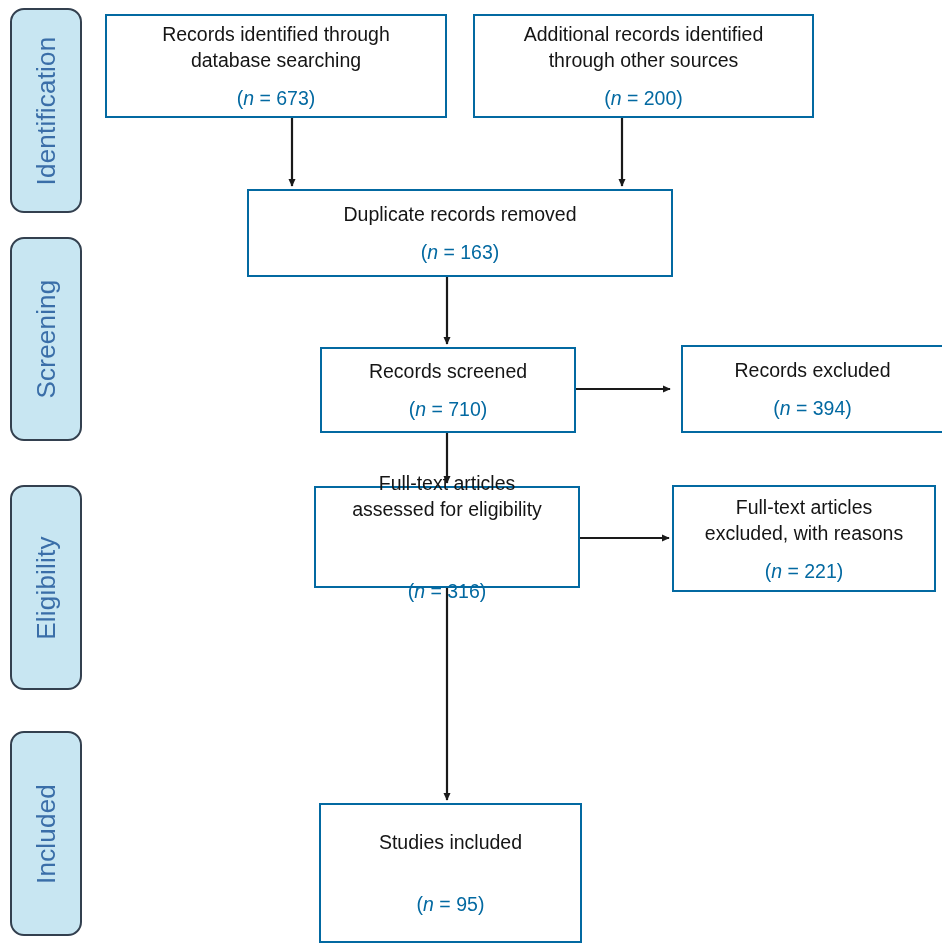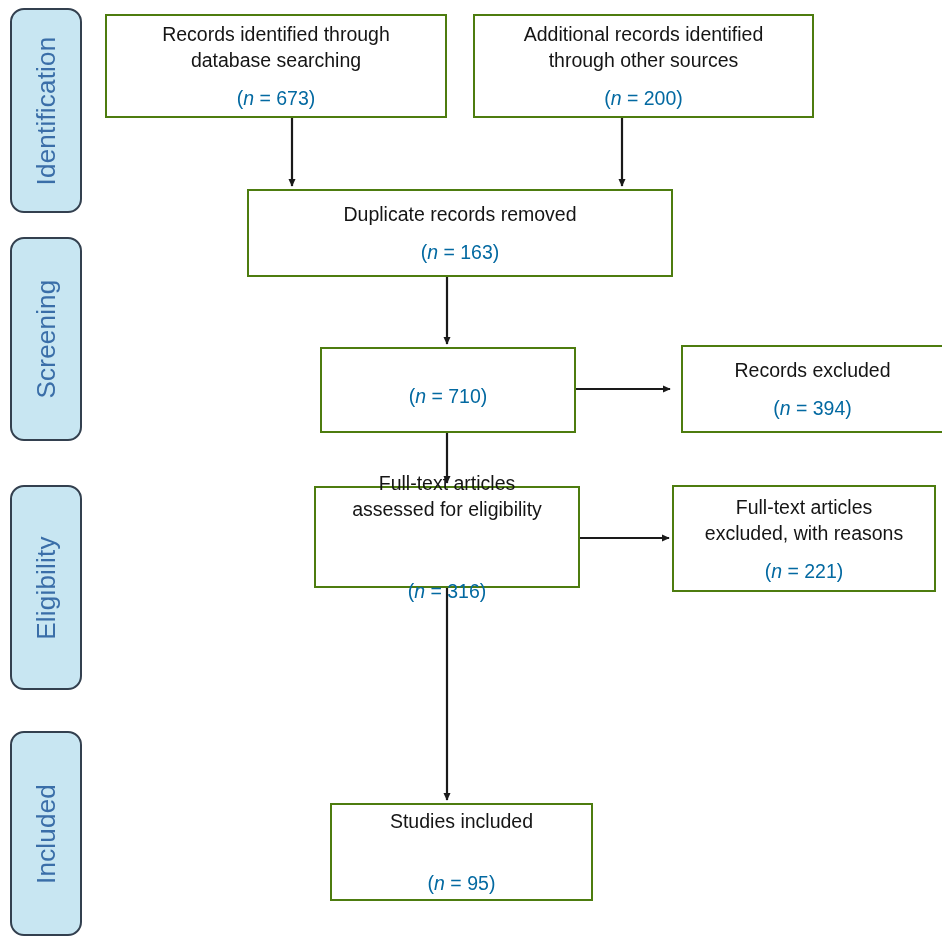--- a/index.html
+++ b/index.html
@@ -37,21 +37,21 @@
     font-size: 26px;
     font-family: "Liberation Sans", sans-serif;
     letter-spacing: 0.2px;
   }
 
   
   .flow-box {
     position: absolute;
     box-sizing: border-box;
     background: #ffffff;
-    border: 2px solid #4d7c0f;
+    border: 2px solid #0369a1;
     display: flex;
     flex-direction: column;
     align-items: center;
     justify-content: center;
     text-align: center;
     padding: 4px 26px;
   }
   .box-text {
     color: #151515;
     font-size: 19.5px;
@@ -109,39 +109,40 @@
     <div class="box-text">Additional records identified through other sources</div>
     <div class="box-count">(<span class="nvar">n</span> = <span>200</span>)</div>
   </div>
 
   <div class="flow-box" style="left:235px; top:189px; width:426px; height:88px;margin-left:12px;">
     <div class="box-text">Duplicate records removed</div>
     <div class="box-count">(<span class="nvar">n</span> = <span>163</span>)</div>
   </div>
 
   <div class="flow-box" style="left:320px; top:347px; width:256px; height:86px;">
+    <div class="box-text">Records screened</div>
     <div class="box-count">(<span class="nvar">n</span> = <span>710</span>)</div>
   </div>
 
   <div class="flow-box" style="left:673px; top:345px; width:263px; height:88px;margin-left:8px;">
     <div class="box-text">Records excluded</div>
     <div class="box-count">(<span class="nvar">n</span> = <span>394</span>)</div>
   </div>
 
   <div class="flow-box" style="left:314px; top:486px; width:266px; height:102px;gap:44px;">
     <div class="box-text">Full-text articles assessed for eligibility</div>
     <div class="box-count">(<span class="nvar">n</span> = <span>316</span>)</div>
   </div>
 
   <div class="flow-box" style="left:672px; top:485px; width:264px; height:107px;">
     <div class="box-text">Full-text articles excluded, with reasons</div>
     <div class="box-count">(<span class="nvar">n</span> = <span>221</span>)</div>
   </div>
 
-  <div class="flow-box" style="left:330px; top:803px; width:263px; height:98px;align-items:center;">
+  <div class="flow-box" style="left:319px; top:803px; width:263px; height:140px;align-items:center;">
     <div class="box-text">Studies included</div>
     <div class="box-count" style="margin-top:36px;">(<span class="nvar">n</span> = <span>95</span>)</div>
   </div>
 
   <svg id="connectors" viewBox="0 0 942 948">
     <defs>
       <marker id="arrowhead" markerWidth="9" markerHeight="9" refX="7.2" refY="4.2" orient="auto" markerUnits="userSpaceOnUse">
         <path d="M0,0.6 L8,4.2 L0,7.8 z" fill="#1a1a1a"></path>
       </marker>
     </defs>

